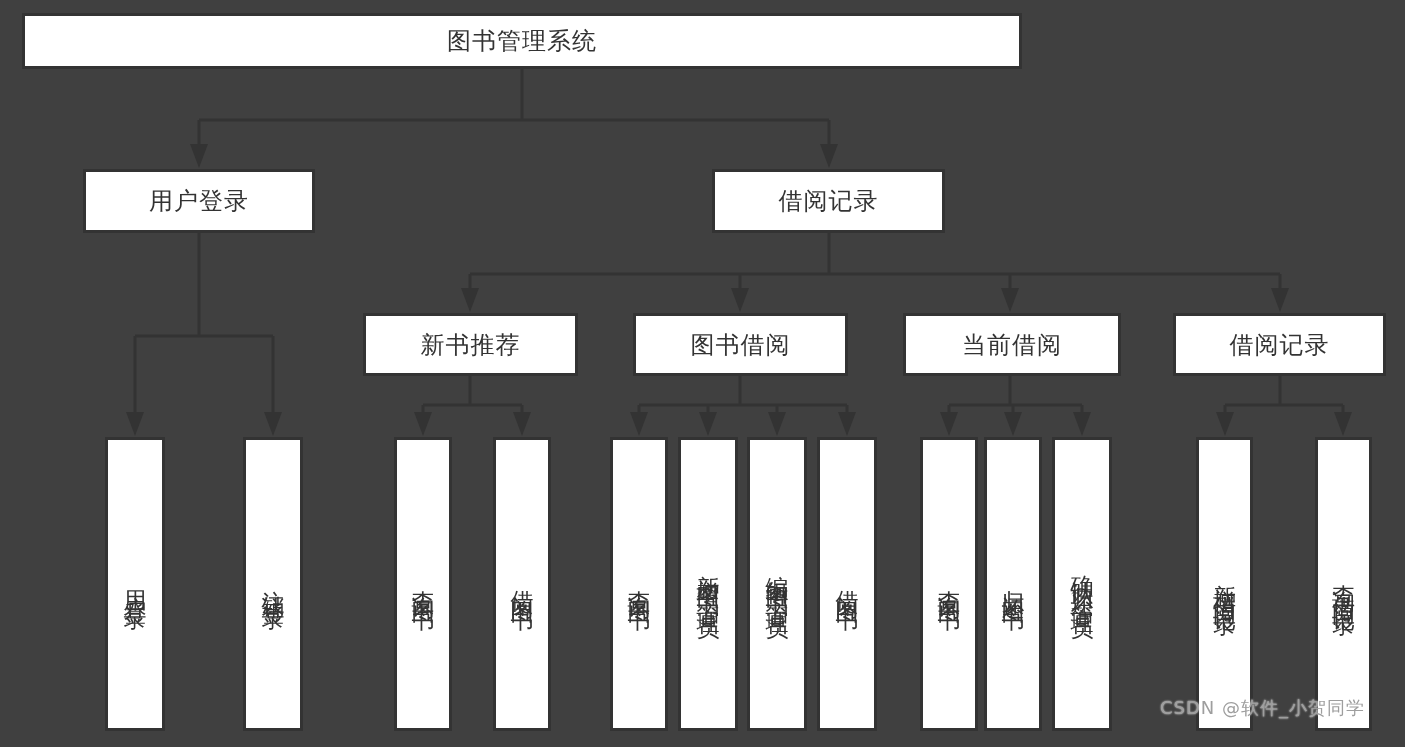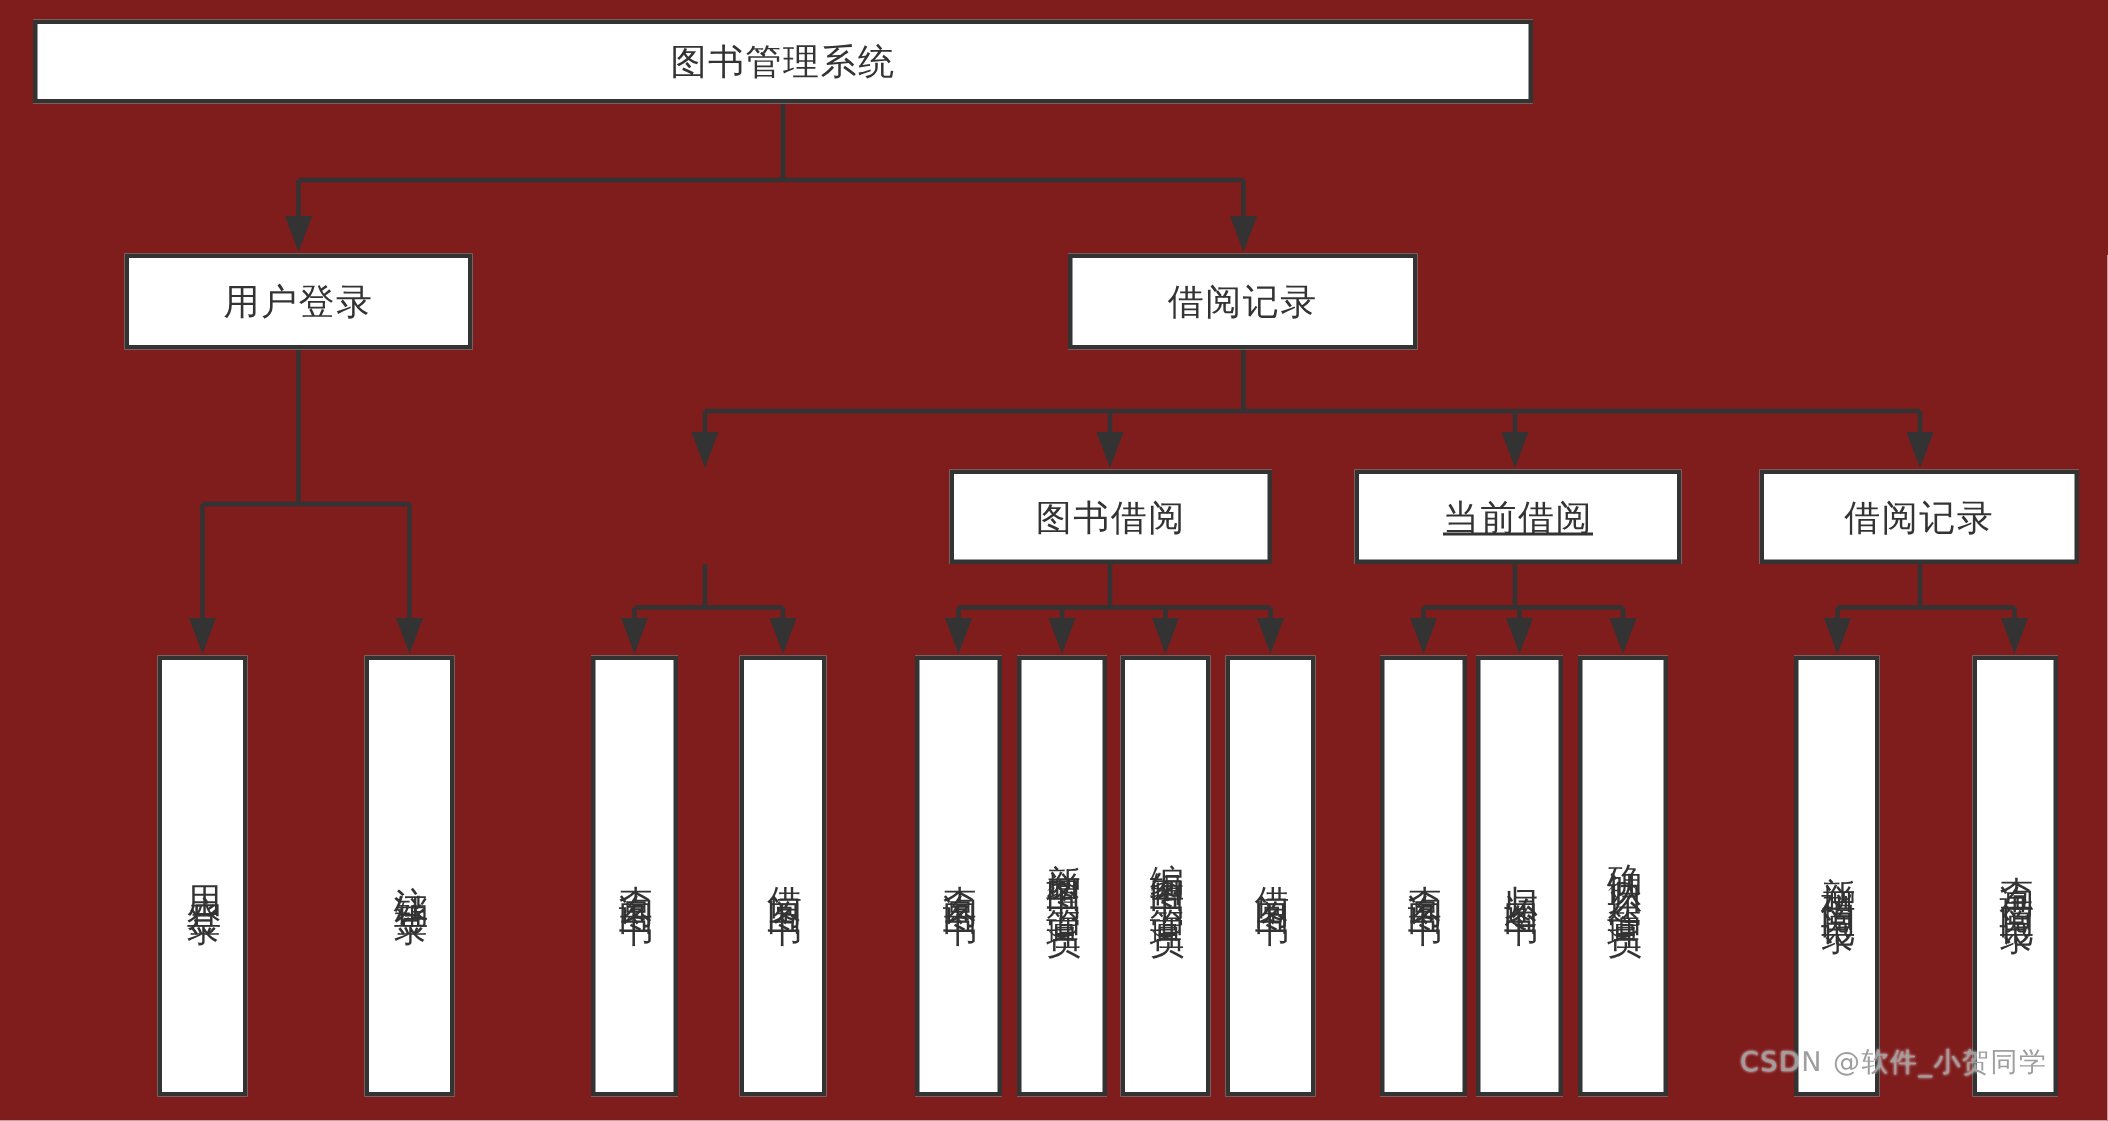--- a/index.html
+++ b/index.html
@@ -5,21 +5,21 @@
   html, body {
     margin: 0;
     padding: 0;
     background: #ffffff;
     font-family: "DejaVu Sans", "Liberation Sans", sans-serif;
   }
   .canvas {
     position: relative;
     width: 1405px;
     height: 747px;
-    background: #7f1d1d;
+    background: #404040;
     overflow: hidden;
   }
   .connectors {
     position: absolute;
     left: 0;
     top: 0;
     width: 1405px;
     height: 747px;
     z-index: 1;
   }
@@ -114,24 +114,27 @@
     <span class="hlabel">图书管理系统</span>
   </div>
 
   <div class="box" style="left:83px; top:169px; width:232px; height:64px;">
     <span class="hlabel">用户登录</span>
   </div>
   <div class="box" style="left:712px; top:169px; width:233px; height:64px;">
     <span class="hlabel">借阅记录</span>
   </div>
 
+  <div class="box" style="left:363px; top:313px; width:215px; height:63px;">
+    <span class="hlabel">新书推荐</span>
+  </div>
   <div class="box" style="left:633px; top:313px; width:215px; height:63px;font-family:Liberation Mono, monospace;">
     <span class="hlabel">图书借阅</span>
   </div>
-  <div class="box" style="left:903px; top:313px; width:218px; height:63px;text-decoration:underline;">
+  <div class="box" style="left:903px; top:313px; width:218px; height:63px;">
     <span class="hlabel">当前借阅</span>
   </div>
   <div class="box" style="left:1173px; top:313px; width:213px; height:63px;">
     <span class="hlabel">借阅记录</span>
   </div>
 
   <div class="box leaf" style="left:105px; top:437px; width:60px; height:294px;">
     <span class="vlabel">用户登录</span>
   </div>
   <div class="box leaf" style="left:243px; top:437px; width:60px; height:294px;">

